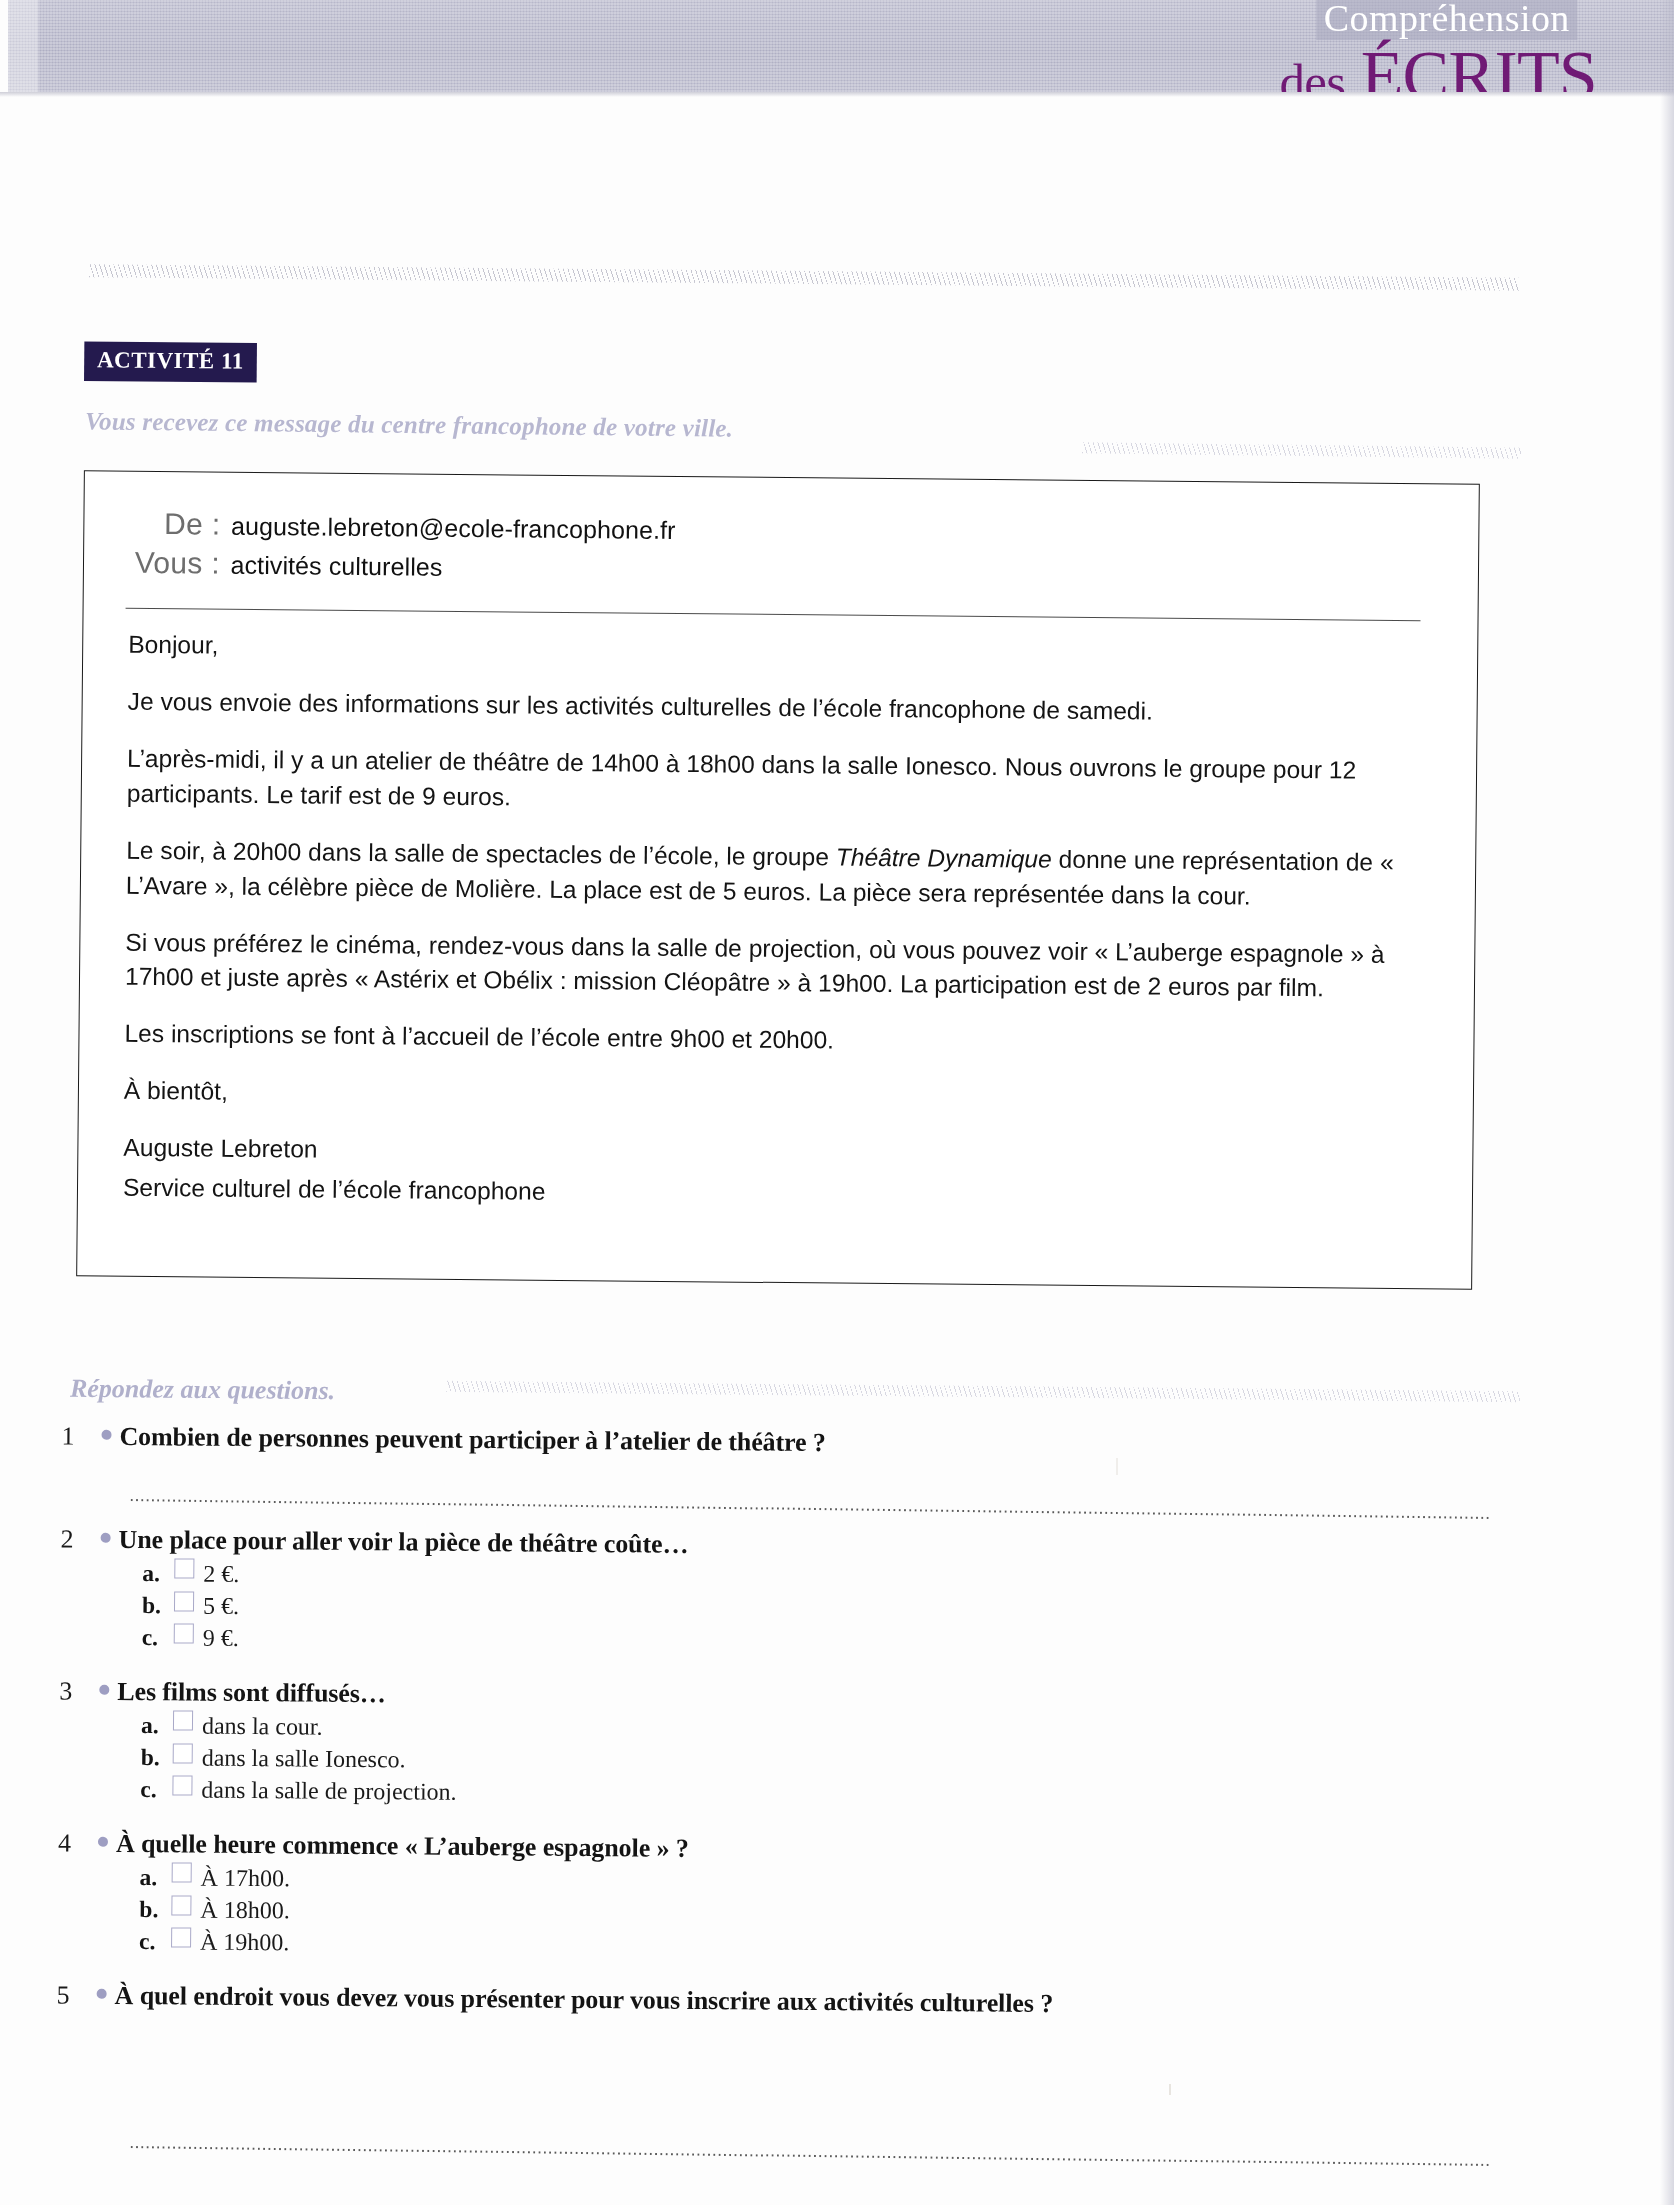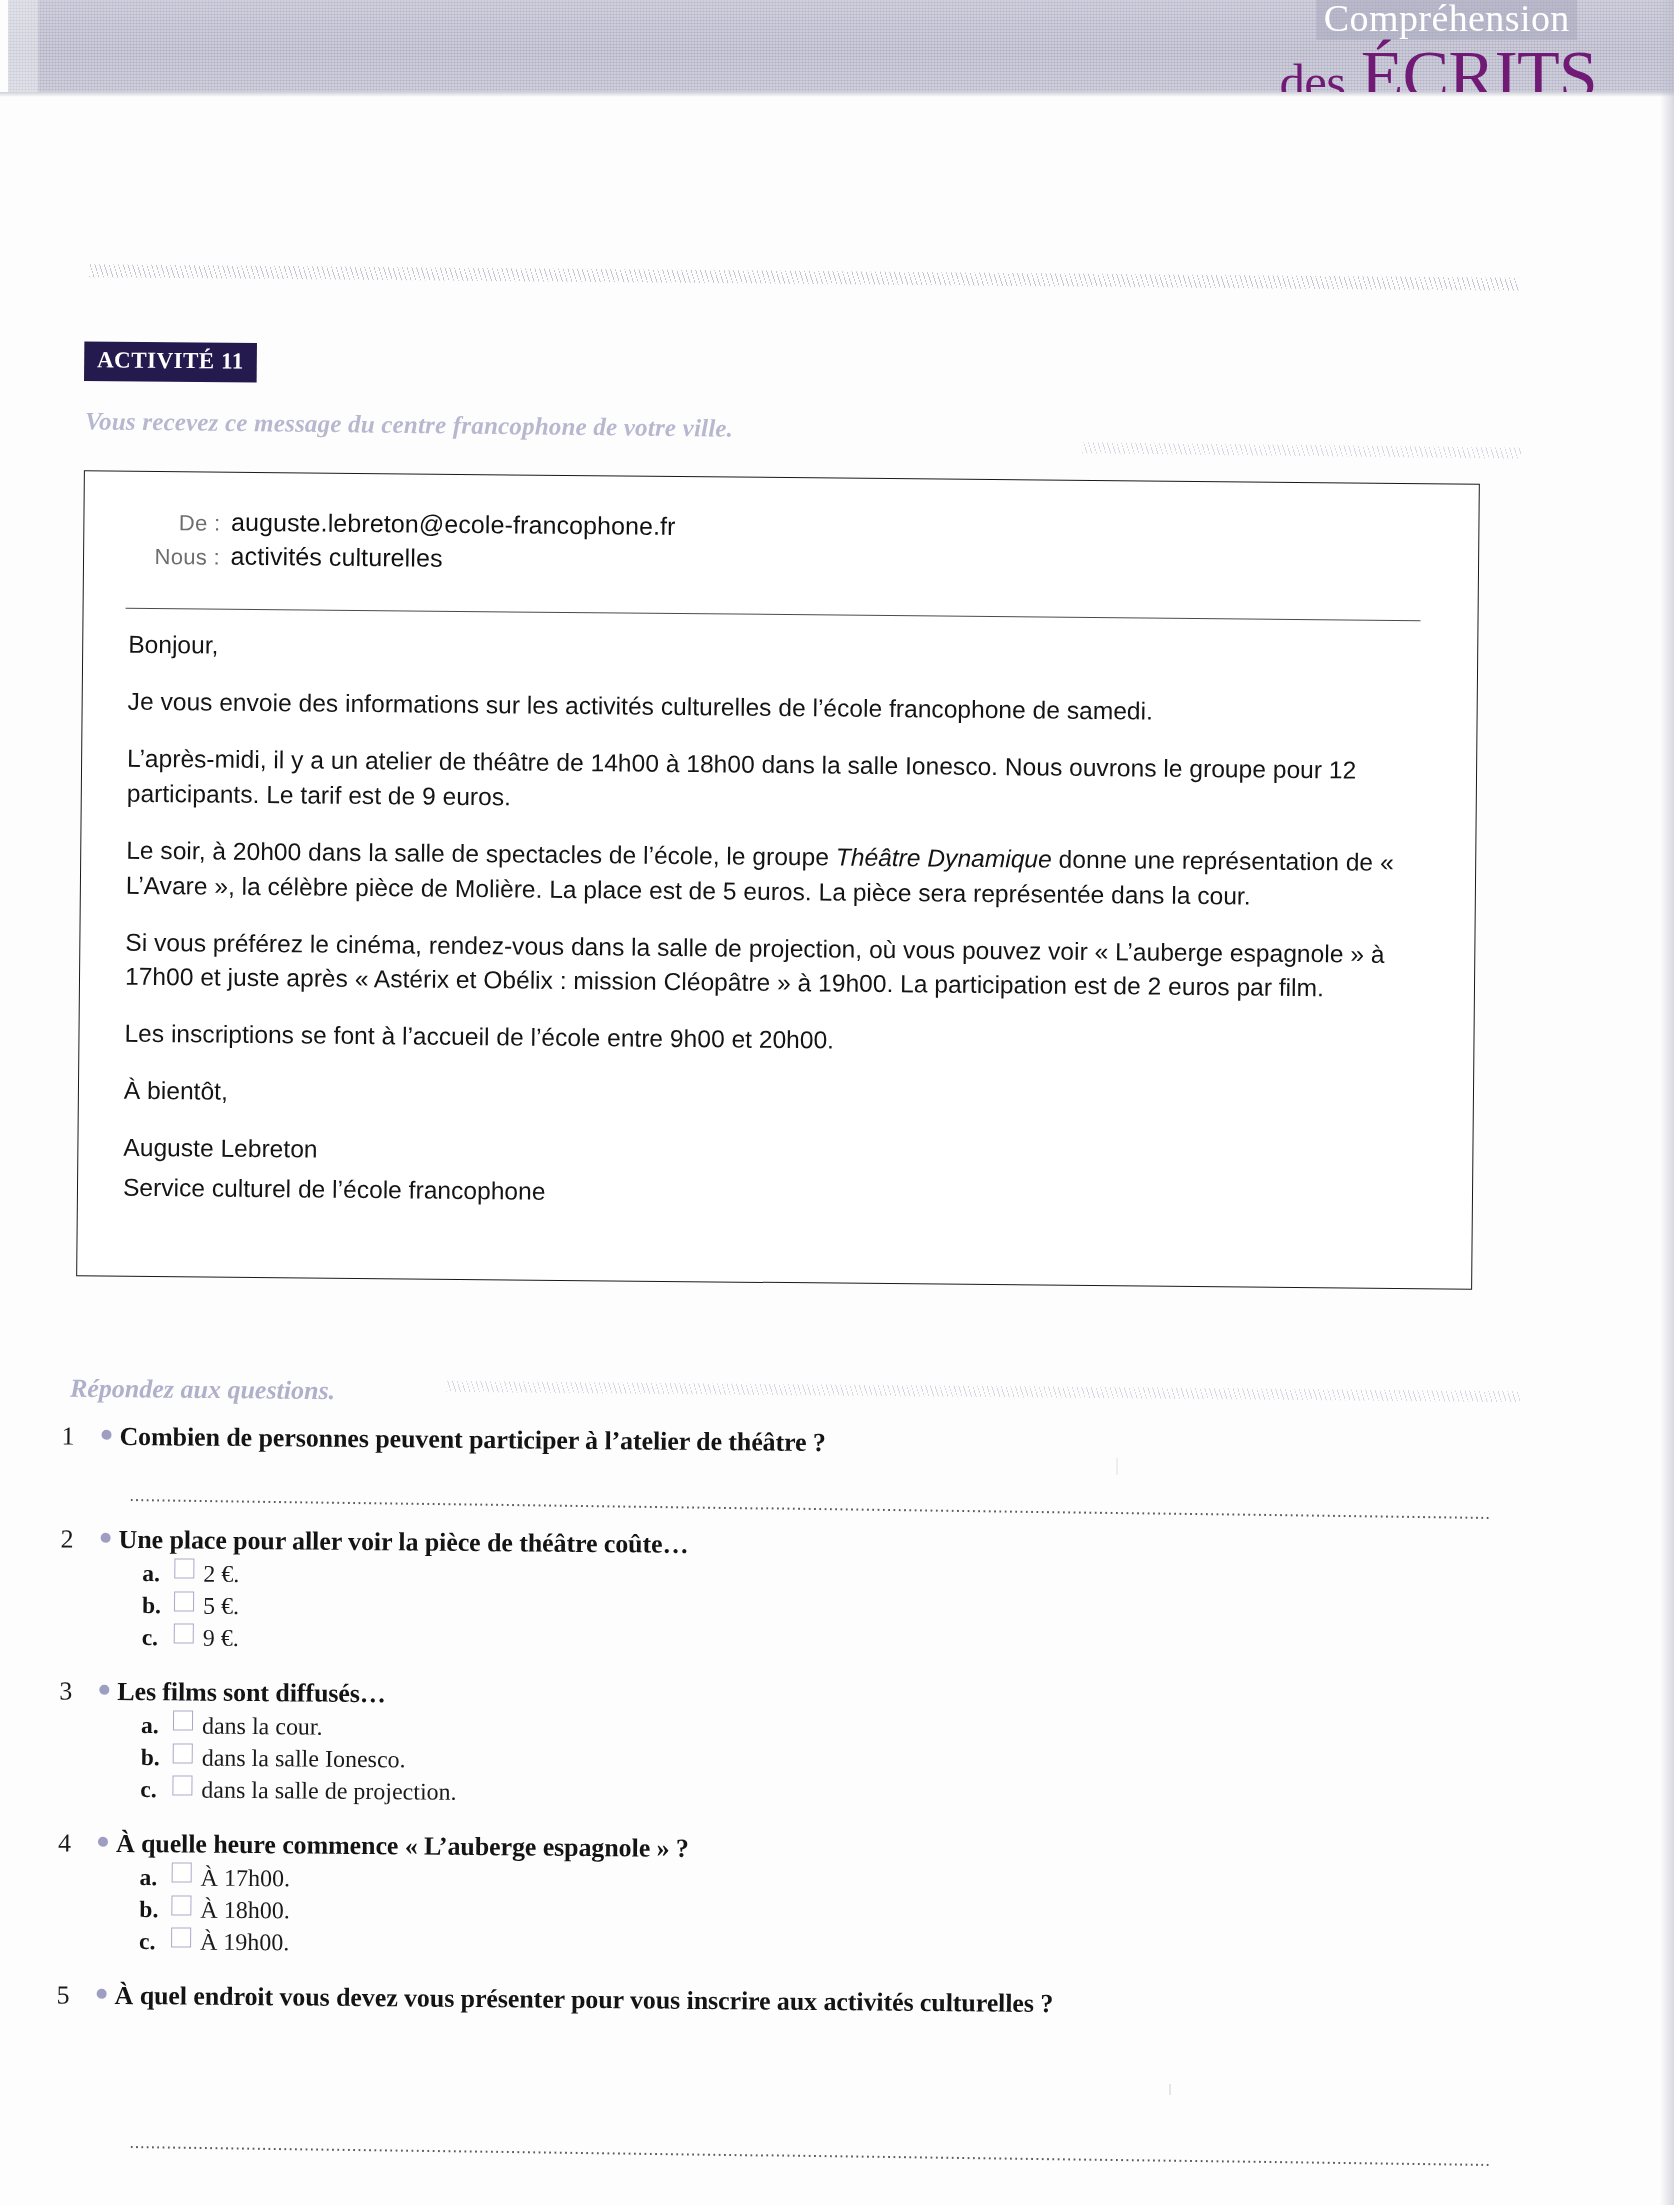--- a/index.html
+++ b/index.html
@@ -207,21 +207,21 @@
     top: 35px;
     font-family: "Liberation Sans", sans-serif;
   }
   .email-hrow {
     display: flex;
     align-items: baseline;
     margin-bottom: 4.5px;
   }
   .email-hlabel {
     color: #6e6e6e;
-    font-size: 22px;
+    font-size: 30px;
     width: 89px;
     text-align: right;
     padding-right: 10.6px;
     font-family: "Liberation Sans", sans-serif;
     letter-spacing: 0.3px;
   }
   .email-hvalue {
     color: #111111;
     font-size: 25px;
     font-family: "Liberation Sans", sans-serif;
@@ -405,21 +405,21 @@
 
 <div class="email-card-shadow"></div>
 <div class="email-card">
 
   <div class="email-headers">
     <div class="email-hrow">
       <div class="email-hlabel">De :</div>
       <div class="email-hvalue">auguste.lebreton@ecole-francophone.fr</div>
     </div>
     <div class="email-hrow">
-      <div class="email-hlabel">Nous :</div>
+      <div class="email-hlabel">Vous :</div>
       <div class="email-hvalue">activités culturelles</div>
     </div>
   </div>
 
   <div class="email-sep"></div>
 
   <div class="email-body">
     <p>Bonjour,</p>
     <p>Je vous envoie des informations sur les activités culturelles de l’école francophone de samedi.</p>
     <p>L’après-midi, il y a un atelier de théâtre de 14h00 à 18h00 dans la salle Ionesco. Nous ouvrons le groupe pour 12 participants. Le tarif est de 9 euros.</p>

